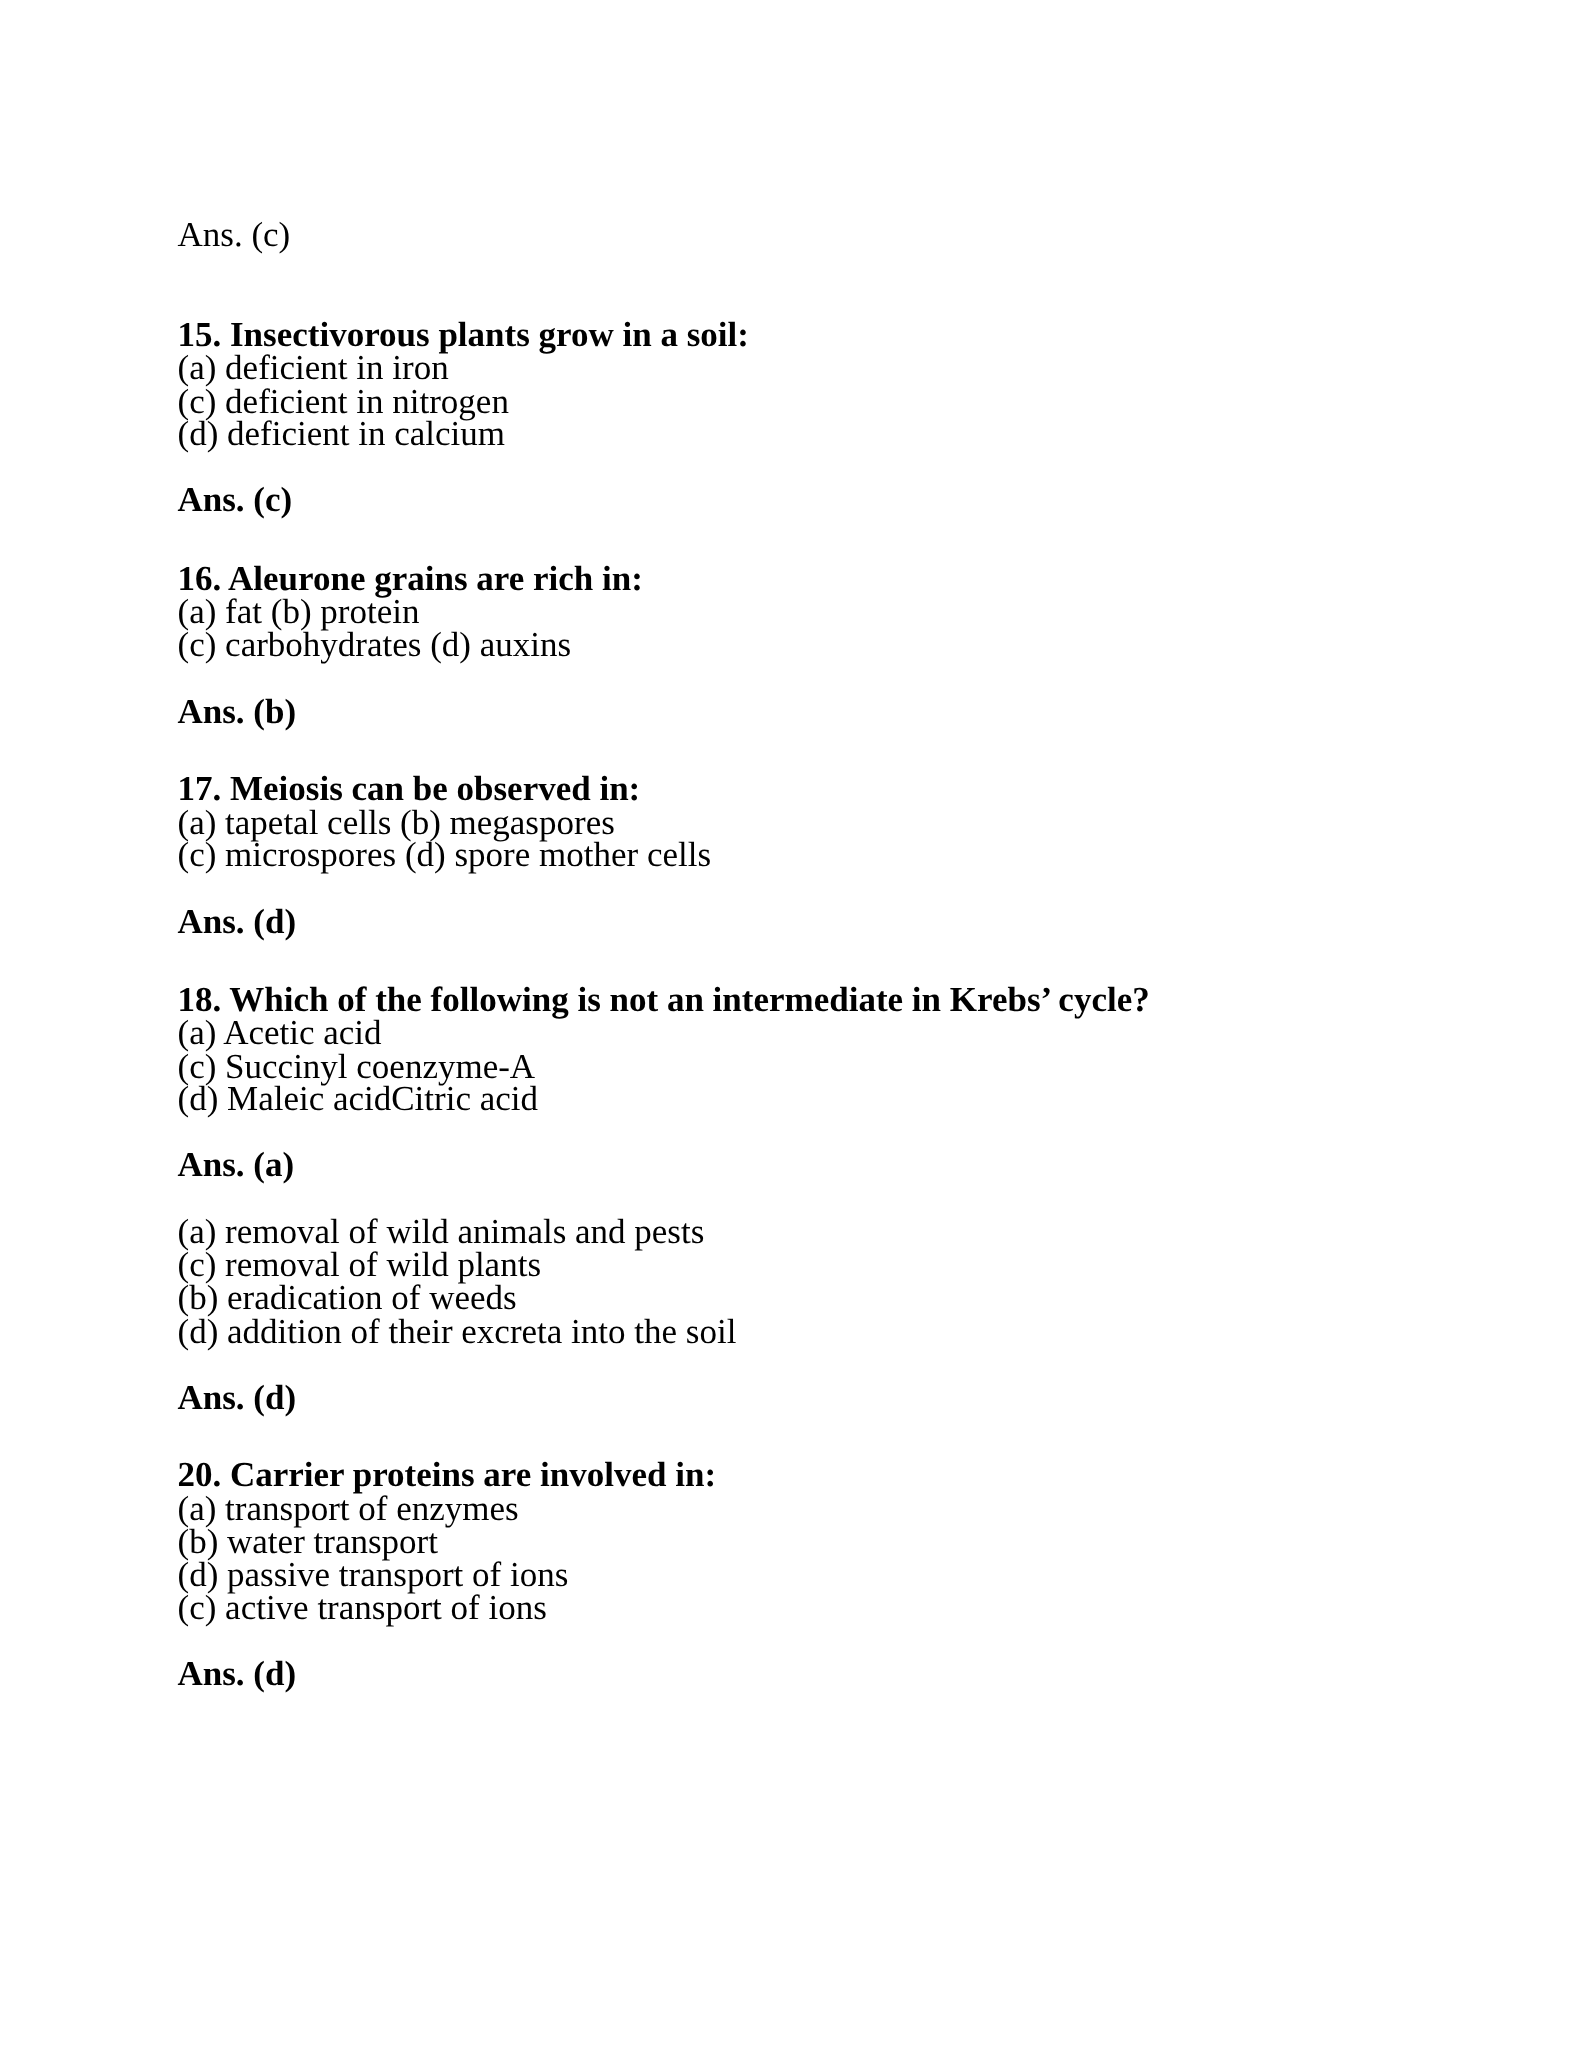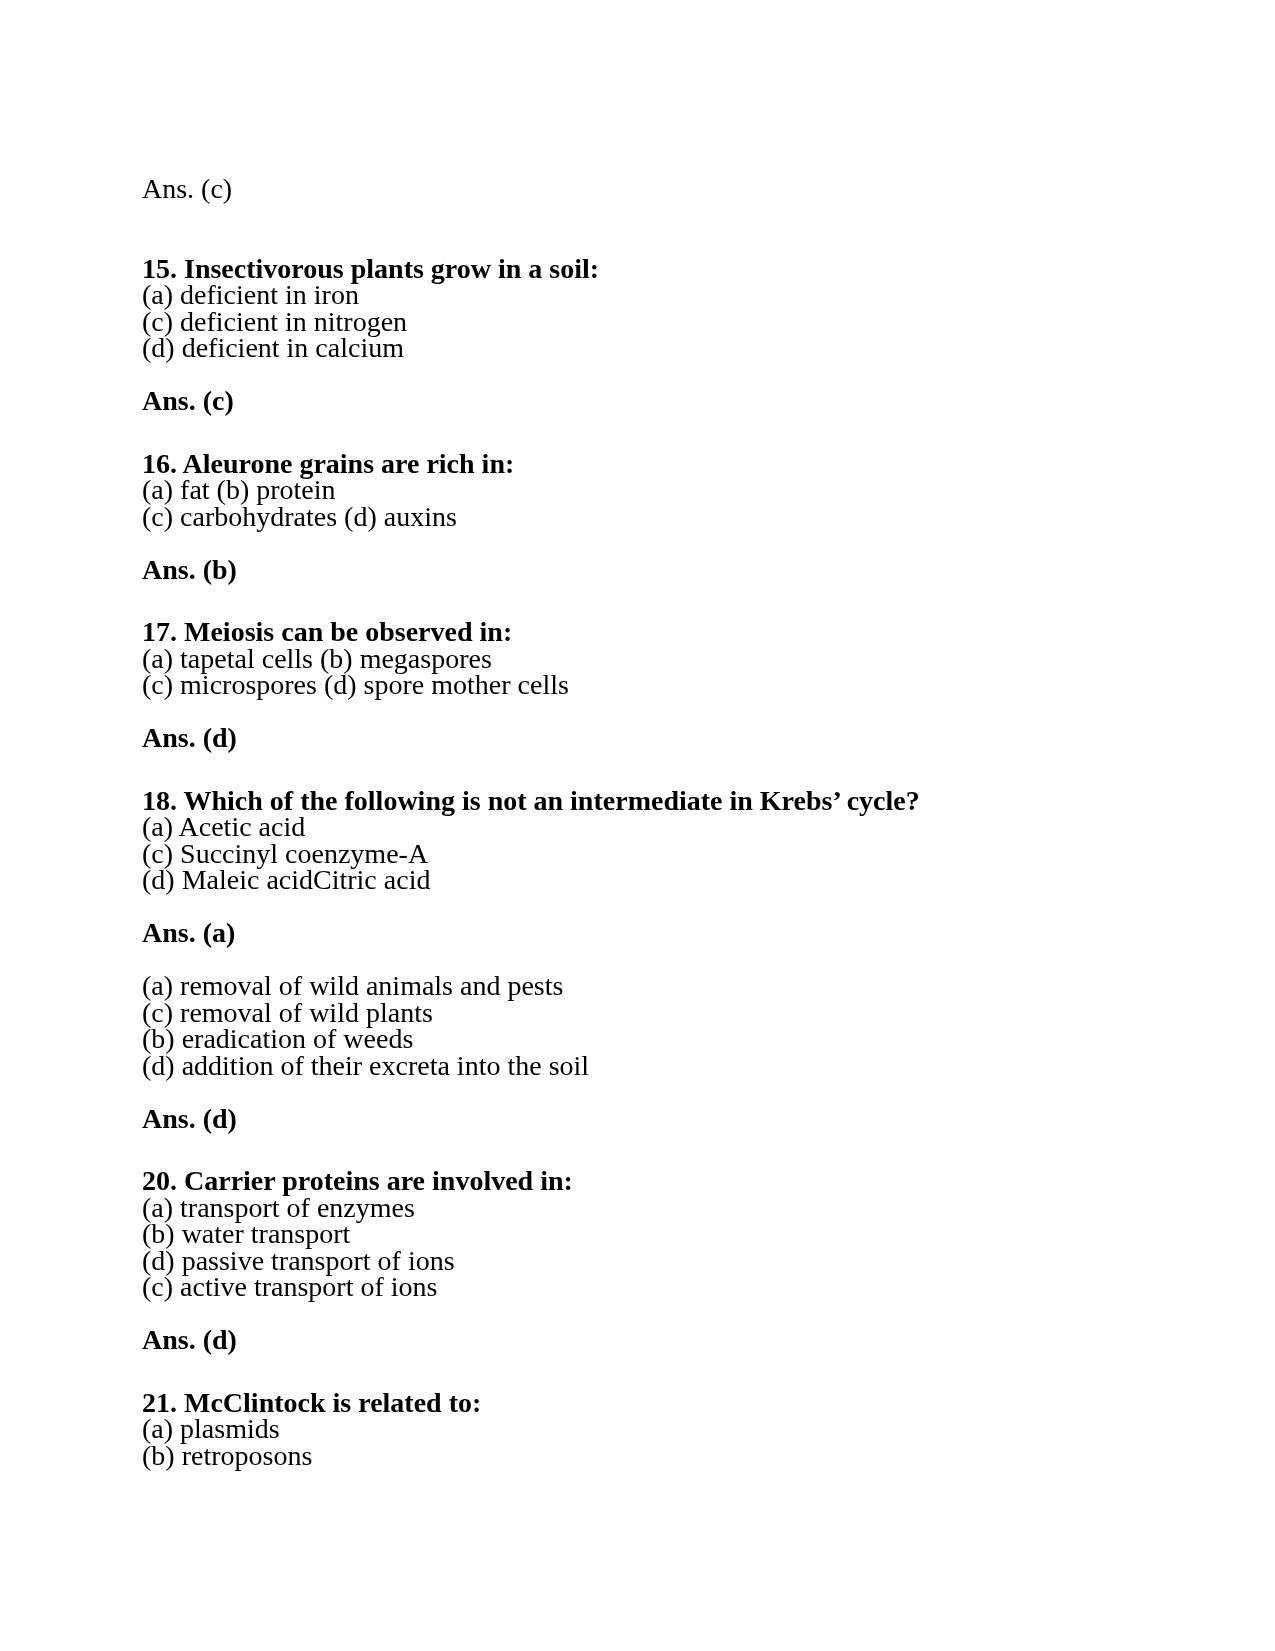--- a/index.html
+++ b/index.html
@@ -79,19 +79,14 @@
       </div>
       <div class="line q-answer">Ans. (d)</div>
       <div class="question-block">
         <div class="line q-title">20. Carrier proteins are involved in:</div>
         <div class="line q-option">(a) transport of enzymes</div>
         <div class="line q-option">(b) water transport</div>
         <div class="line q-option">(d) passive transport of ions</div>
         <div class="line q-option">(c) active transport of ions</div>
       </div>
       <div class="line q-answer">Ans. (d)</div>
-      <div class="question-block">
-        <div class="line q-title">21. McClintock is related to:</div>
-        <div class="line q-option">(a) plasmids</div>
-        <div class="line q-option">(b) retroposons</div>
-      </div>
     </div>
 </div>
 
 </body></html>

